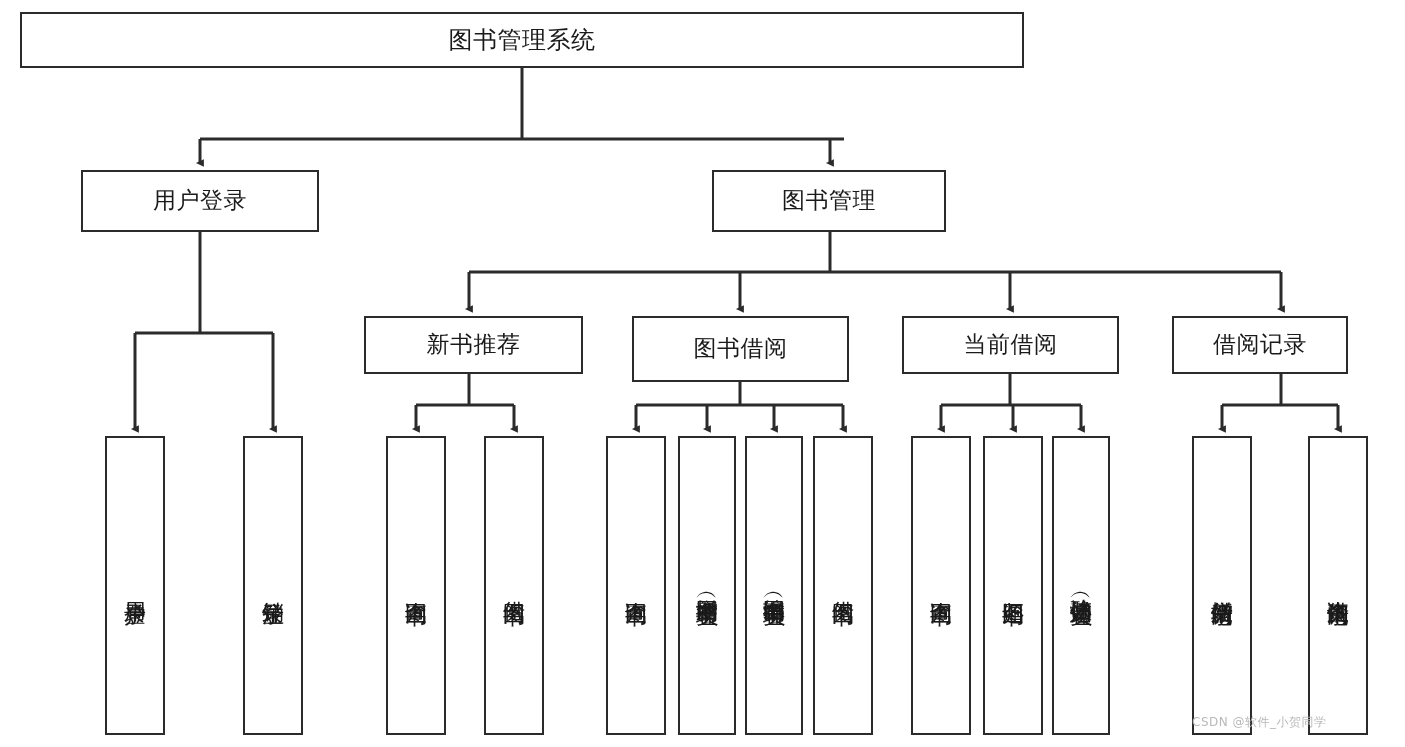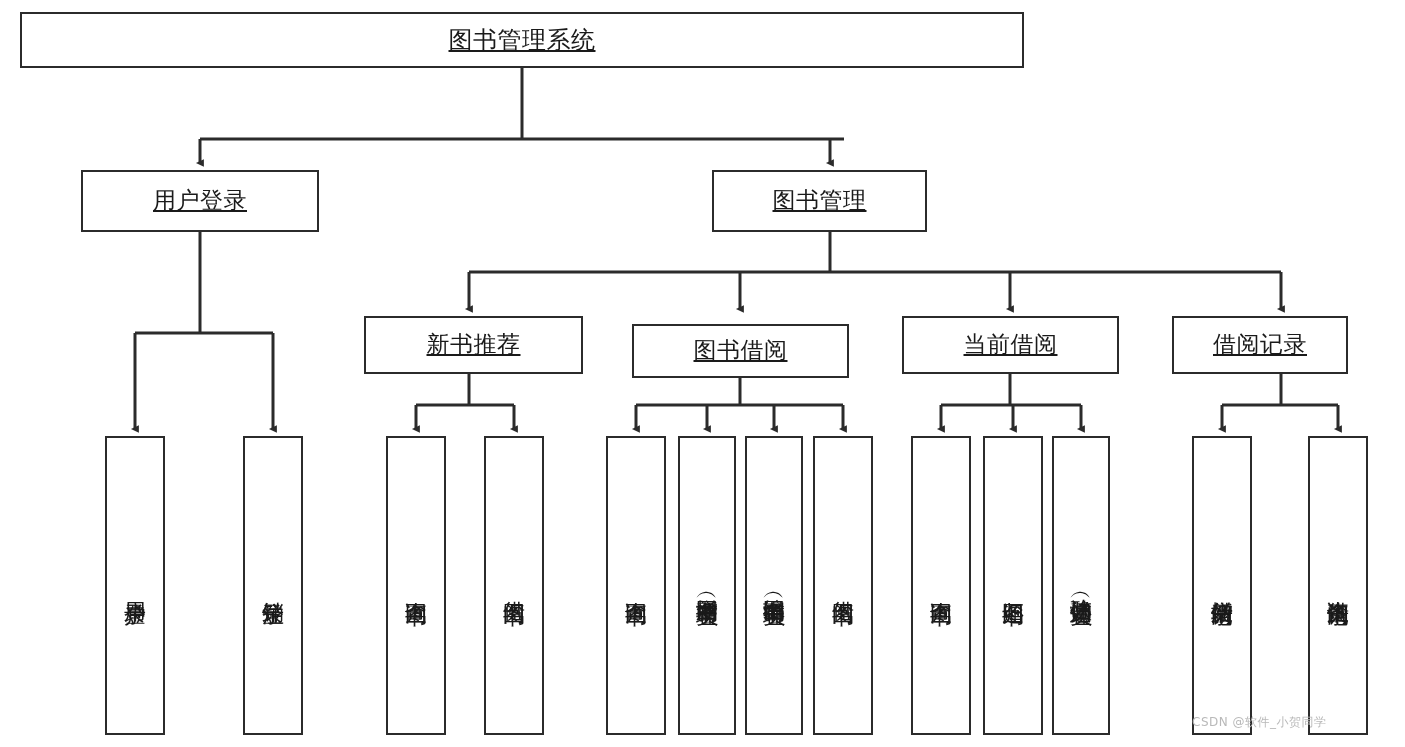--- a/index.html
+++ b/index.html
@@ -40,21 +40,20 @@
   .node .node-label {
     display: block;
     text-align: center;
     line-height: 1.02;
     letter-spacing: 0.5px;
   }
   
   .node.horiz .node-label {
     font-size: 23px;
     writing-mode: horizontal-tb;
-    text-decoration: underline;
   }
   .node.root .node-label {
     font-size: 24px;
   }
   
   .node.vert {
     padding: 6px 0;
     align-items: center;
     justify-content: center;
   }
@@ -132,28 +131,28 @@
     </g>
   </svg>
 
   <div class="node horiz root" style="left:20px; top:12px; width:1004px; height:56px;">
     <span class="node-label">图书管理系统</span>
   </div>
 
   <div class="node horiz" style="left:81px; top:170px; width:238px; height:62px;">
     <span class="node-label">用户登录</span>
   </div>
-  <div class="node horiz" style="left:712px; top:170px; width:215px; height:62px;">
+  <div class="node horiz" style="left:712px; top:170px; width:234px; height:62px;">
     <span class="node-label">图书管理</span>
   </div>
 
   <div class="node horiz" style="left:364px; top:316px; width:219px; height:58px;">
     <span class="node-label">新书推荐</span>
   </div>
-  <div class="node horiz" style="left:632px; top:316px; width:217px; height:54px;margin-top:8px;">
+  <div class="node horiz" style="left:632px; top:316px; width:217px; height:66px;">
     <span class="node-label">图书借阅</span>
   </div>
   <div class="node horiz" style="left:902px; top:316px; width:217px; height:58px;justify-content:center;">
     <span class="node-label">当前借阅</span>
   </div>
   <div class="node horiz" style="left:1172px; top:316px; width:176px; height:58px;">
     <span class="node-label">借阅记录</span>
   </div>
 
   <div class="node vert" style="left:105px; top:436px; width:60px; height:299px;">

